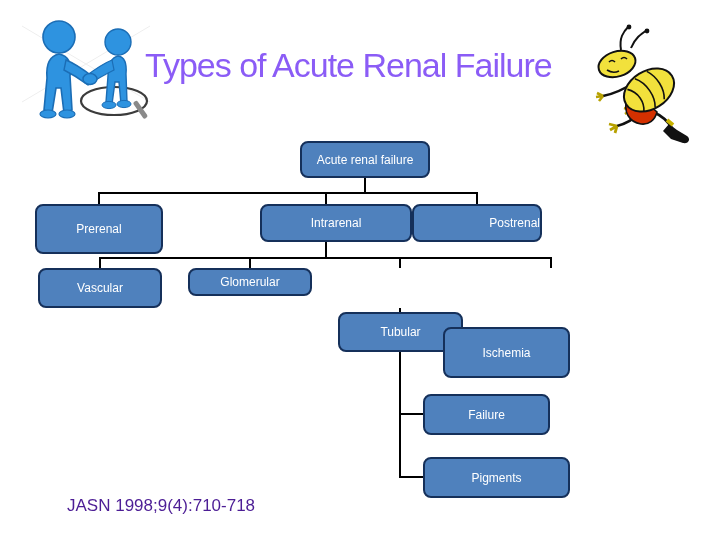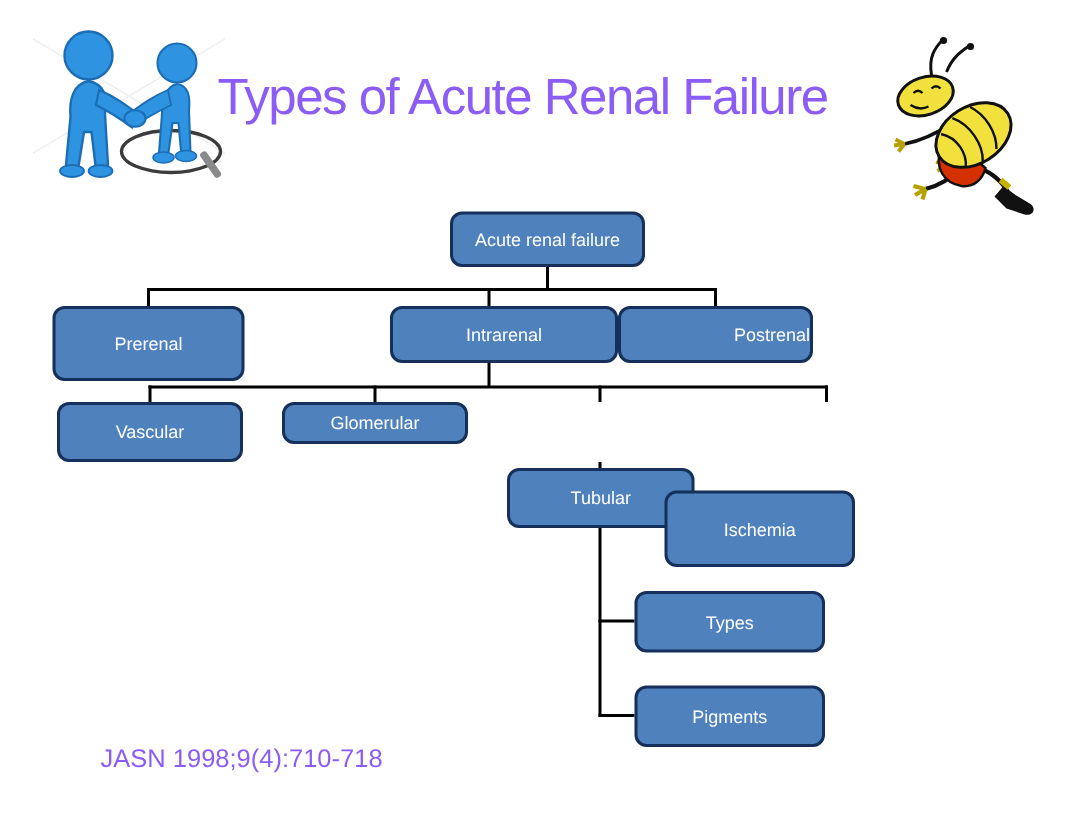--- a/index.html
+++ b/index.html
@@ -10,21 +10,21 @@
     overflow:hidden;
     font-family:"Liberation Sans", sans-serif;
   }
   .title{
     position:absolute;left:145px;top:46px;
     font-size:34px;letter-spacing:-1px;
     color:#1a1a1a;white-space:nowrap;
   }
   .citation{
     position:absolute;left:67px;top:496px;
-    font-size:17px;color:#8b5cf6;white-space:nowrap;
+    font-size:17px;color:#4c1d95;white-space:nowrap;
   }
   .node{
     position:absolute;
     box-sizing:border-box;
     background:#4f81bd;
     border:2px solid #15305a;
     border-radius:8px;
     display:flex;align-items:center;justify-content:center;
     font-size:12px;color:#ffffff;
     text-align:center;
@@ -34,21 +34,21 @@
   #n-root{left:300px;top:141px;width:130px;height:37px;}
   #n-prerenal{left:35px;top:204px;width:128px;height:50px;}
   #n-intrarenal{left:260px;top:204px;width:152px;height:38px;}
   #n-postrenal{left:412px;top:204px;width:130px;height:38px;justify-content:flex-end;}
   #n-vascular{left:38px;top:268px;width:124px;height:40px;}
   #n-glomerular{left:188px;top:268px;width:124px;height:28px;}
   #n-tubular{left:338px;top:268px;width:125px;height:40px;margin-top:44px;}
   #n-interstitial{left:488px;top:268px;width:127px;height:40px;}
   #n-ischemia{left:423px;top:327px;width:127px;height:51px;margin-left:20px;}
   #n-toxins{left:423px;top:394px;width:127px;height:41px;}
-  #n-pigments{left:423px;top:457px;width:127px;height:41px;}
+  #n-pigments{left:423px;top:457px;width:147px;height:41px;}
   
   #c-v1{left:364px;top:178px;width:2px;height:15px;}
   #c-h1{left:98px;top:192px;width:380px;height:2px;}
   #c-d1a{left:98px;top:192px;width:2px;height:12px;}
   #c-d1b{left:325px;top:192px;width:2px;height:12px;}
   #c-d1c{left:476px;top:192px;width:2px;height:12px;}
   #c-v2{left:325px;top:242px;width:2px;height:16px;}
   #c-h2{left:99px;top:257px;width:453px;height:2px;}
   #c-d2a{left:99px;top:257px;width:2px;height:11px;}
   #c-d2b{left:249px;top:257px;width:2px;height:11px;}
@@ -166,19 +166,19 @@
   <div class="node" id="n-glomerular" style="background: rgb(79, 129, 189); border-color: rgb(21, 48, 90);">
     <span>Glomerular</span>
   </div>
   <div class="node" id="n-tubular" style="background: rgb(79, 129, 189); border-color: rgb(21, 48, 90);">
     <span>Tubular</span>
   </div>
   <div class="node" id="n-ischemia" style="background: rgb(79, 129, 189); border-color: rgb(21, 48, 90);">
     <span>Ischemia</span>
   </div>
   <div class="node" id="n-toxins" style="background: rgb(79, 129, 189); border-color: rgb(21, 48, 90);">
-    <span>Types</span>
+    <span>Failure</span>
   </div>
   <div class="node" id="n-pigments" style="background: rgb(79, 129, 189); border-color: rgb(21, 48, 90);">
     <span>Pigments</span>
   </div>
 
 </div>
 
 </body></html>

